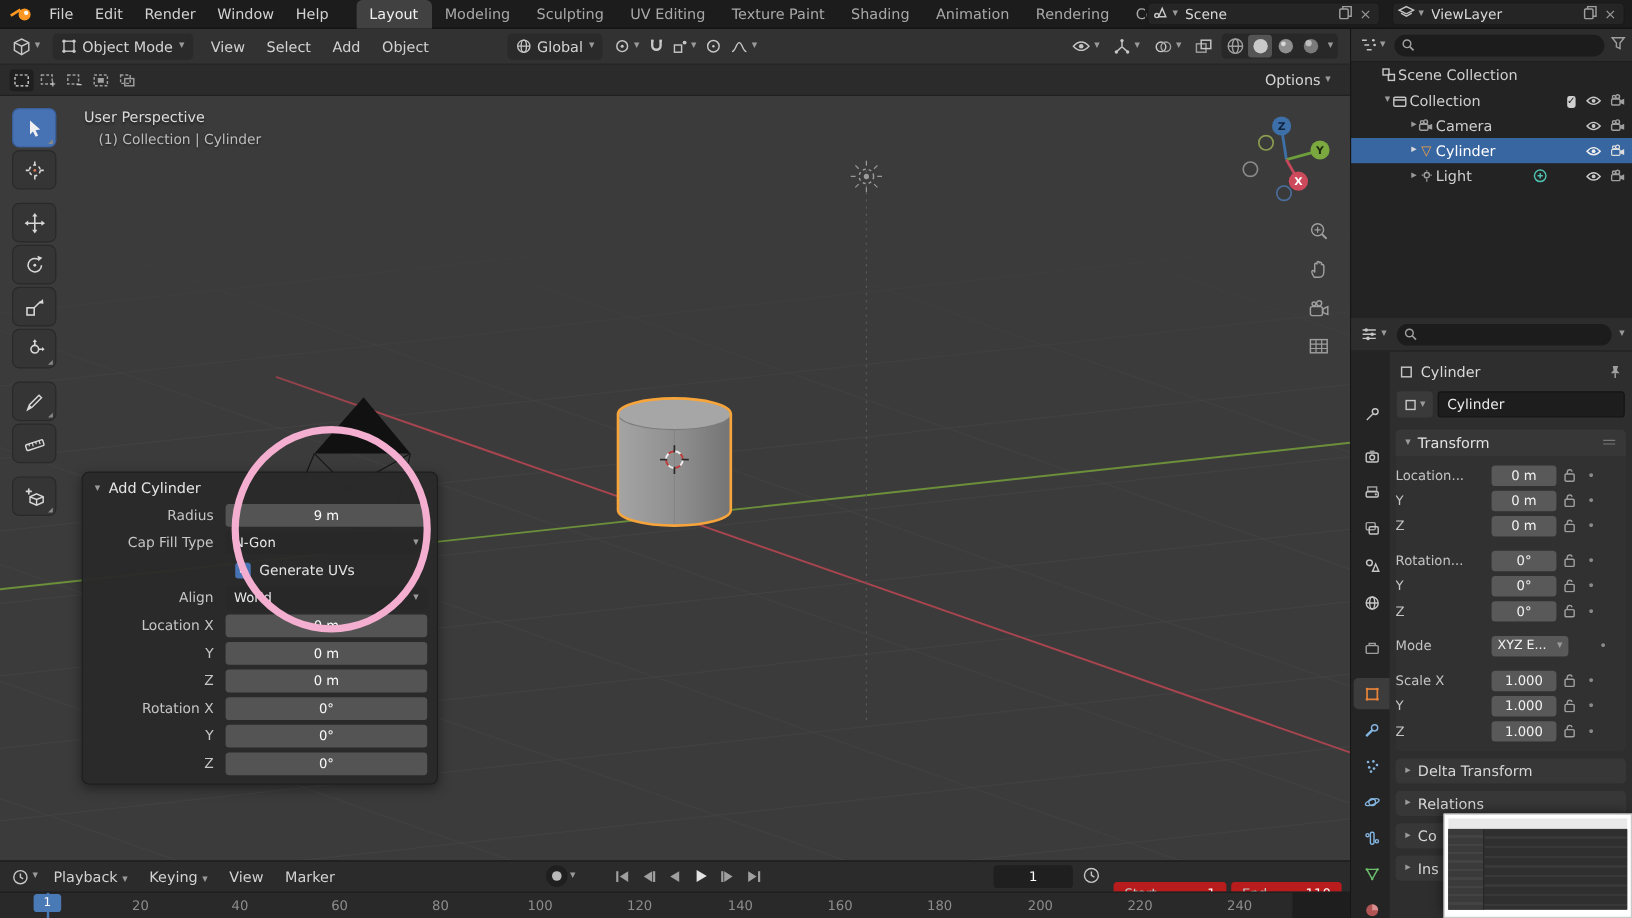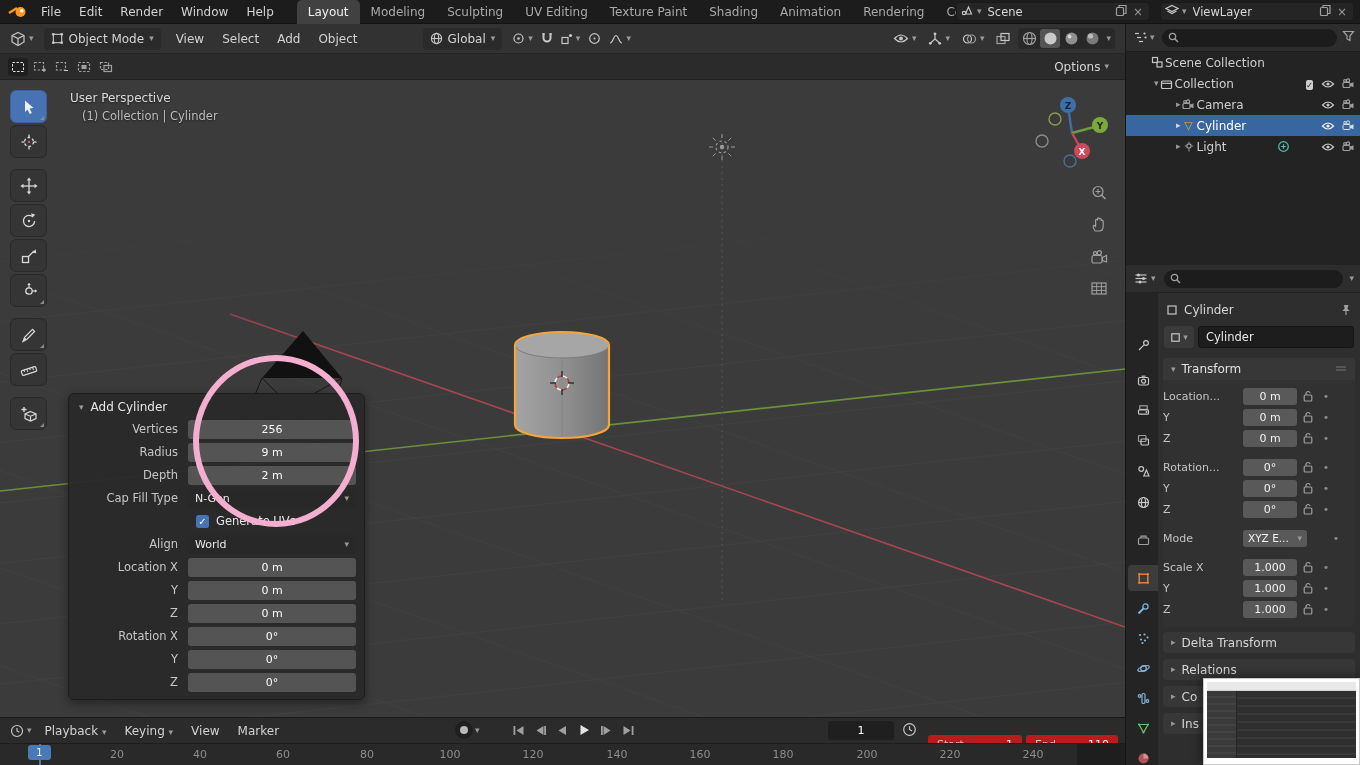--- a/index.html
+++ b/index.html
@@ -559,30 +559,22 @@
         <line x1="11.4" y1="3" x2="11.4" y2="14" stroke="#9f9f9f"></line>
       </svg>
     </div>
 
   <div class="op-panel">
     <div class="op-head">
       <span class="chev">▾</span>
       <span>Add Cylinder</span>
     </div>
     <div class="op-row">
-        <span class="op-lbl">Vertices</span>
-        <div class="op-field">256</div>
-      </div>
-    <div class="op-row">
         <span class="op-lbl">Radius</span>
         <div class="op-field">9 m</div>
-      </div>
-    <div class="op-row">
-        <span class="op-lbl">Depth</span>
-        <div class="op-field">2 m</div>
       </div>
     <div class="op-row">
         <span class="op-lbl">Cap Fill Type</span>
         <div class="op-drop">
           <span>N-Gon</span>
           <span class="chev">▾</span>
         </div>
       </div>
     <div class="op-row" style="padding-left:127px">
       <div class="cbx"><span>✓</span></div>

